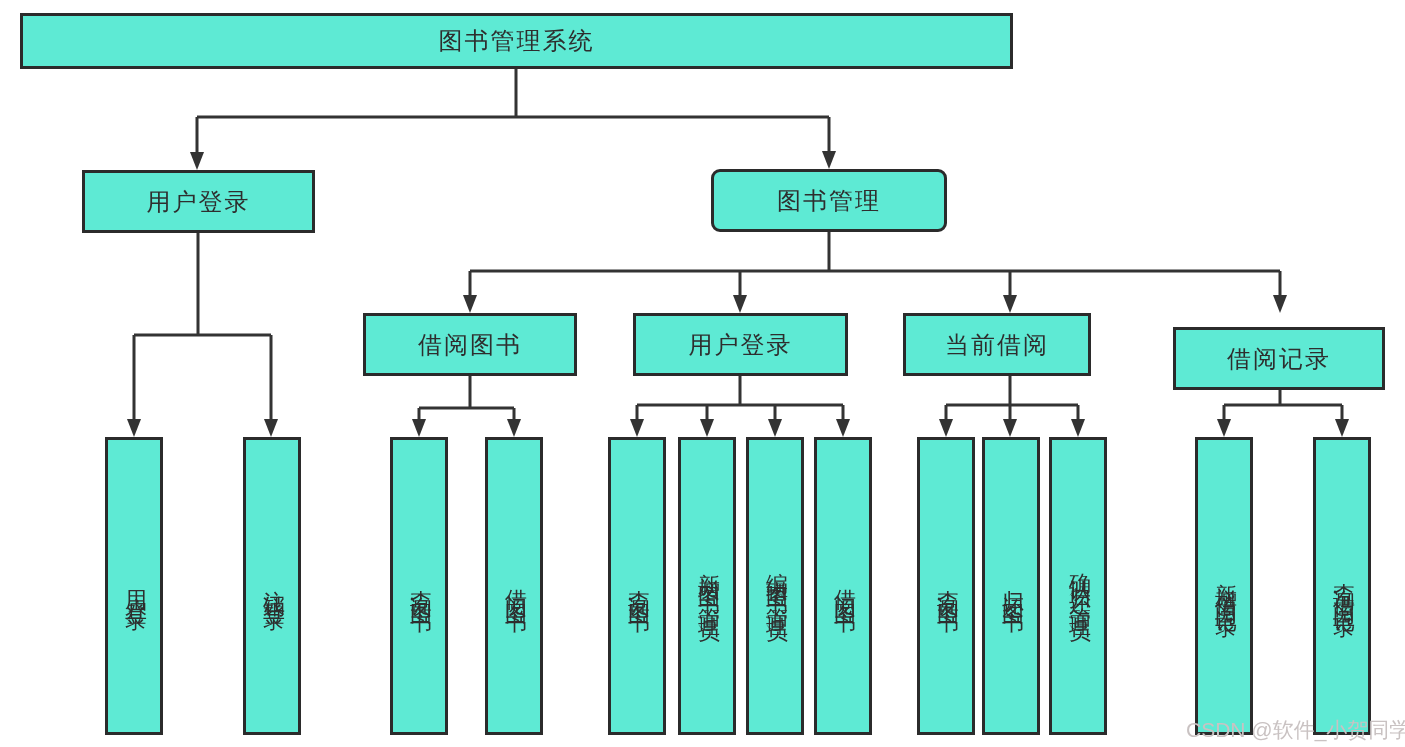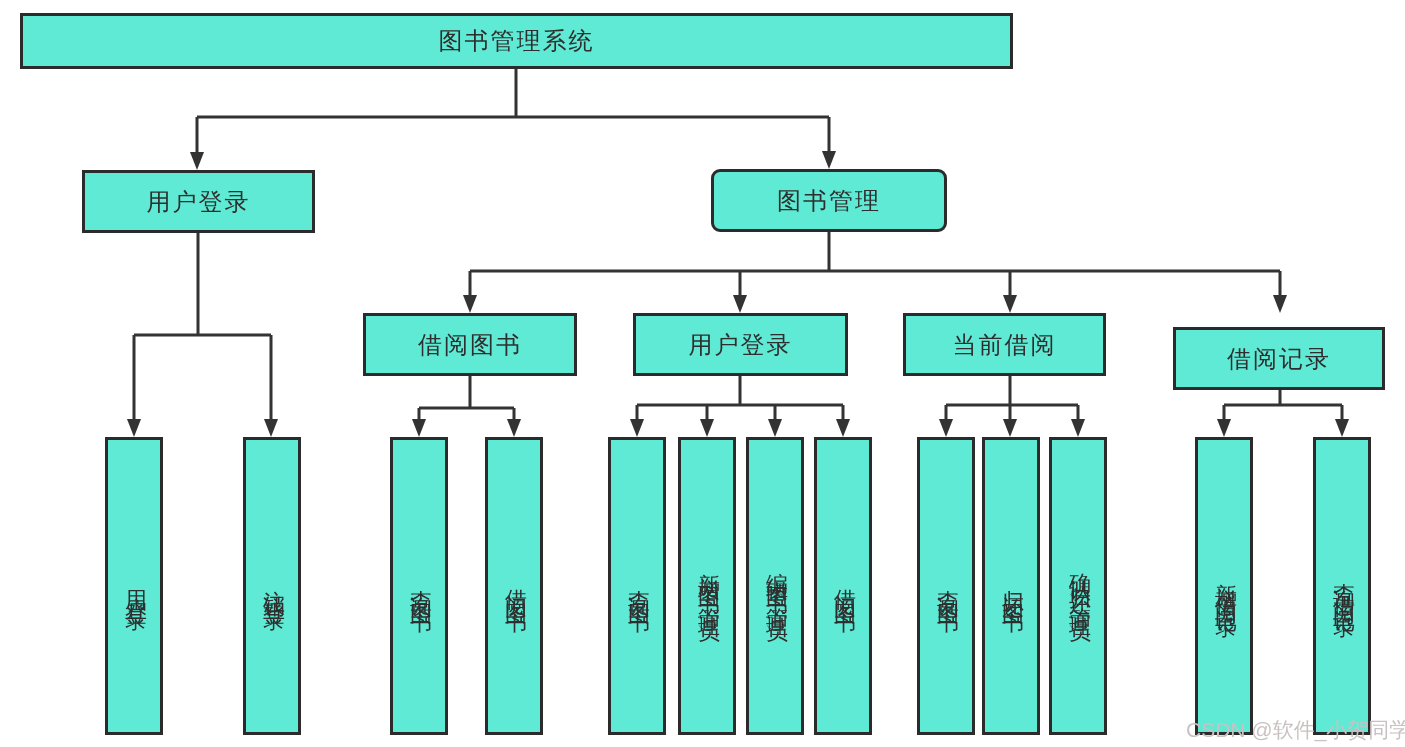--- a/index.html
+++ b/index.html
@@ -46,21 +46,21 @@
     letter-spacing: 7px;
     line-height: 1;
     white-space: nowrap;
   }
   
   .b-root { left: 20px;  top: 13px;  width: 993px; height: 56px; }
   .b-l2-0 { left: 82px;  top: 170px; width: 233px; height: 63px; }
   .b-l2-1 { left: 711px; top: 169px; width: 236px; height: 63px; border-radius: 9px; }
   .b-l3-0 { left: 363px;  top: 313px; width: 214px; height: 63px; }
   .b-l3-1 { left: 633px;  top: 313px; width: 215px; height: 63px; }
-  .b-l3-2 { left: 903px;  top: 313px; width: 203px; height: 63px; }
+  .b-l3-2 { left: 903px;  top: 313px; width: 188px; height: 63px; }
   .b-l3-3 { left: 1173px; top: 327px; width: 212px; height: 63px; }
   .leaf { top: 437px; width: 58px; height: 298px; }
   .b-a1 { left: 105px; }
   .b-a2 { left: 243px; }
   .b-b1 { left: 390px; }
   .b-b2 { left: 485px; }
   .b-c1 { left: 608px; }
   .b-c2 { left: 678px; }
   .b-c3 { left: 746px; }
   .b-c4 { left: 814px; }

